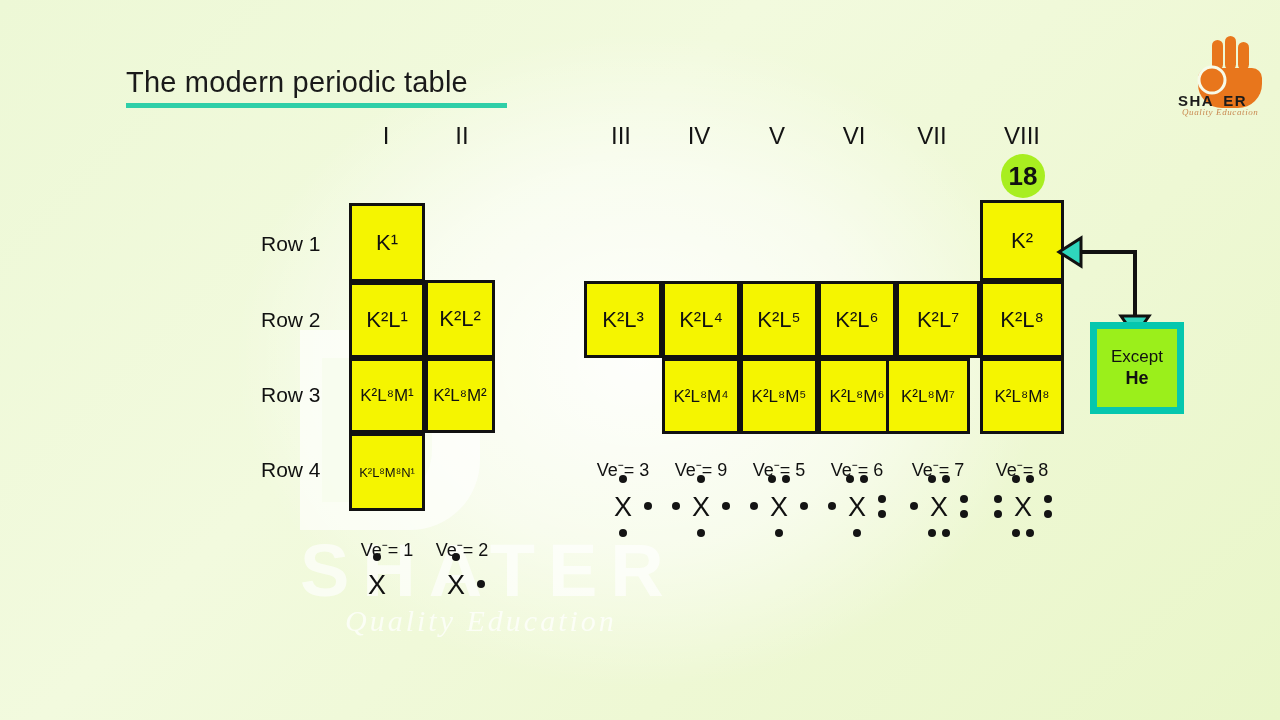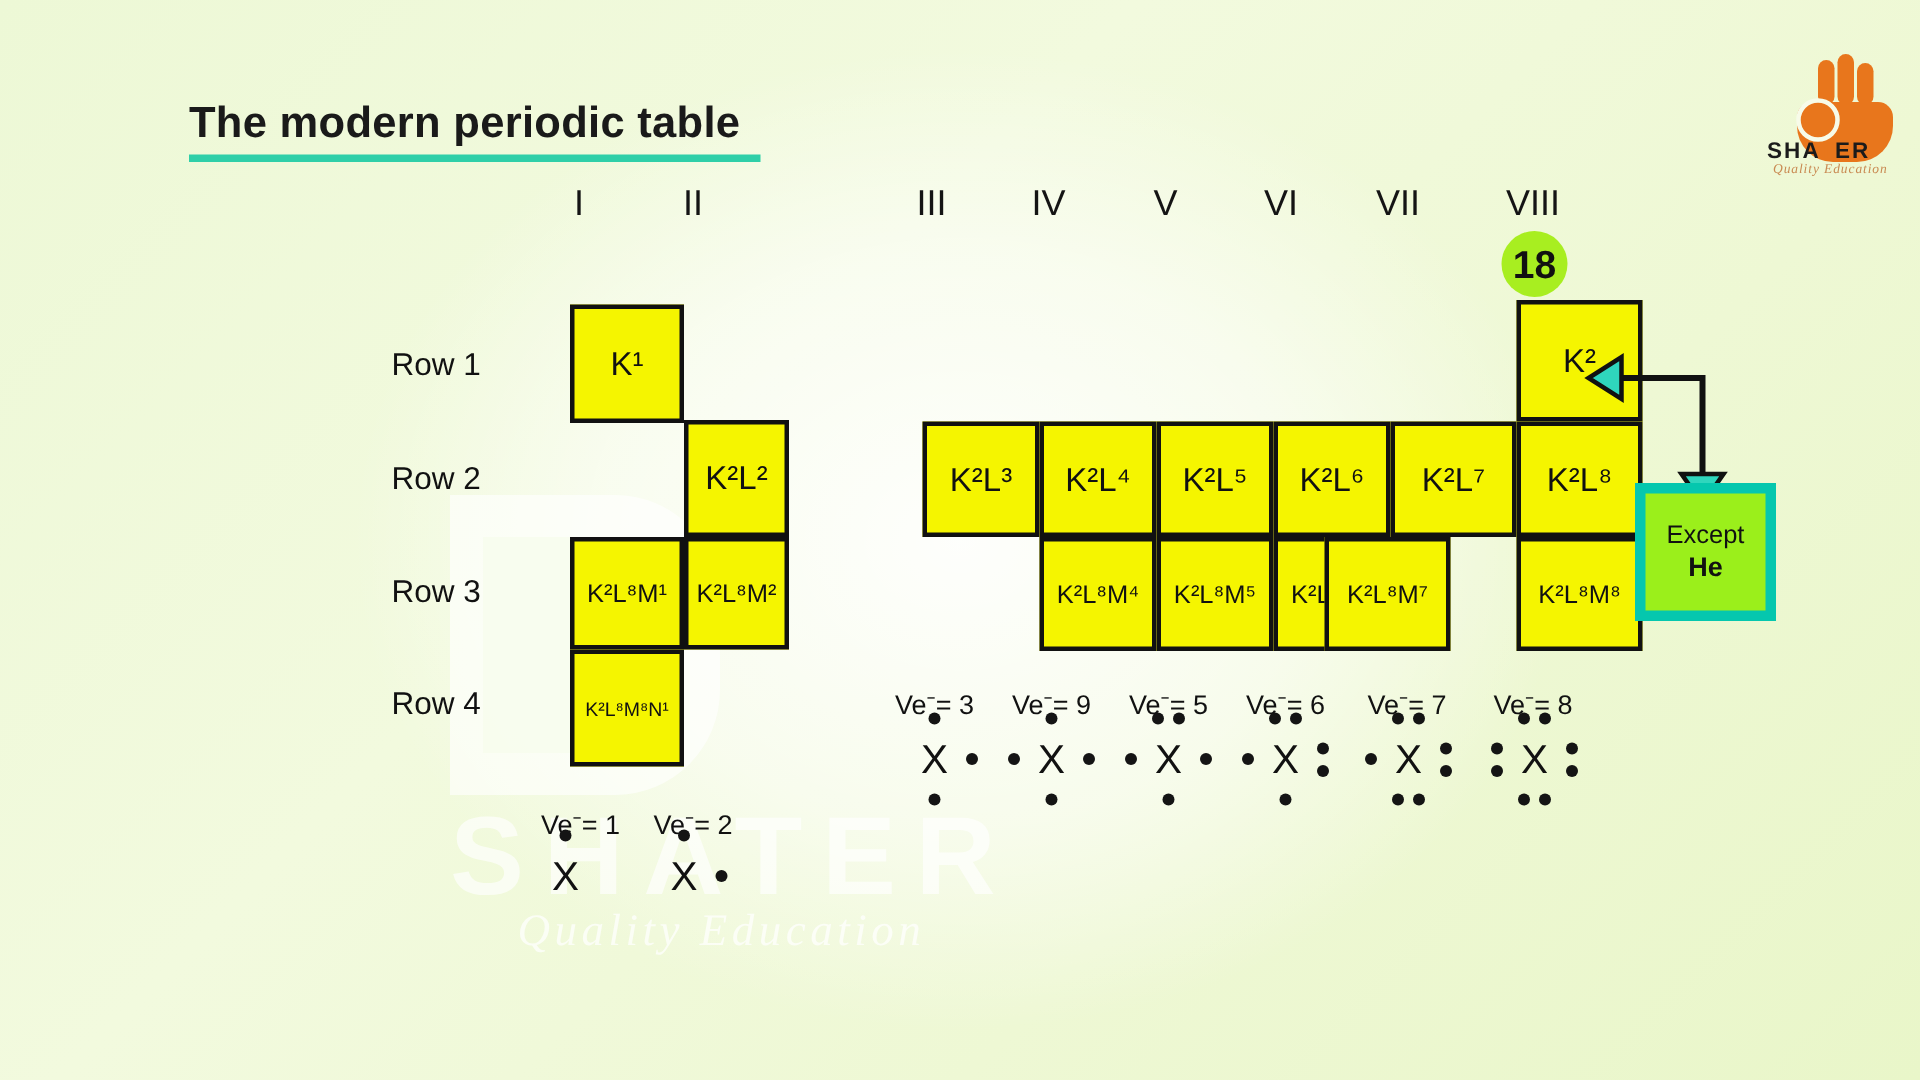--- a/index.html
+++ b/index.html
@@ -32,21 +32,21 @@
     color:rgba(255,255,255,0.66);
   }
   .wm-sub{
     left:345px;top:604px;font-size:30px;font-style:italic;
     font-family:"Liberation Serif",serif;
     color:rgba(255,255,255,0.72);letter-spacing:3px;
   }
 
   
   #title{
-    position:absolute;left:126px;top:66px;font-size:29px;font-weight:700;color:#1a1a1a;
+    position:absolute;left:126px;top:66px;font-size:29px;font-weight:400;color:#1a1a1a;
     letter-spacing:0.2px;
   }
   #title-rule{
     position:absolute;left:126px;top:103px;width:381px;height:5px;background:#2fcfa8;
   }
 
   
   #logo{position:absolute;left:1150px;top:34px;width:120px;height:84px;}
   .logo-ar{
     position:absolute;left:4px;top:24px;font-size:33px;font-weight:700;color:#141414;
@@ -74,21 +74,21 @@
 
   
   .rowlab{
     position:absolute;left:261px;width:80px;font-size:21px;color:#111;text-align:left;
   }
 
   
   .cell{
     position:absolute;background:#f5f500;border:3px solid #111;
     display:flex;align-items:center;justify-content:center;
-    color:#111;box-sizing:border-box;margin-left:31px;
+    color:#111;box-sizing:border-box;
   }
   .cell span{line-height:1;white-space:nowrap;}
   .f-lg{font-size:22px;}
   .f-md{font-size:17px;}
   .f-sm{font-size:13px;}
 
   
   .ve{position:absolute;font-size:18px;color:#111;text-align:center;margin-top:16px;}
 
   
@@ -151,20 +151,23 @@
 
   <div class="rowlab" style="top:232px">Row 1</div>
   <div class="rowlab" style="top:308px">Row 2</div>
   <div class="rowlab" style="top:383px">Row 3</div>
   <div class="rowlab" style="top:458px">Row 4</div>
 
   <div class="cell" style="left:349px;top:203px;width:76px;height:79px">
       <span class="f-lg">K¹</span>
     </div>
 
+  <div class="cell" style="left:349px;top:282px;width:76px;height:76px">
+      <span class="f-lg">K²L¹</span>
+    </div>
   <div class="cell" style="left:425px;top:280px;width:70px;height:78px">
       <span class="f-lg">K²L²</span>
     </div>
 
   <div class="cell" style="left:349px;top:358px;width:76px;height:75px">
       <span class="f-md">K²L⁸M¹</span>
     </div>
   <div class="cell" style="left:425px;top:358px;width:70px;height:75px">
       <span class="f-md">K²L⁸M²</span>
     </div>
@@ -198,21 +201,21 @@
 
   <div class="cell" style="left:740px;top:358px;width:78px;height:76px">
       <span class="f-md">K²L⁸M⁵</span>
     </div>
   <div class="cell" style="left:662px;top:358px;width:78px;height:76px">
       <span class="f-md">K²L⁸M⁴</span>
     </div>
   <div class="cell" style="left:818px;top:358px;width:78px;height:76px">
       <span class="f-md">K²L⁸M⁶</span>
     </div>
-  <div class="cell" style="left:852px;top:358px;width:84px;height:76px">
+  <div class="cell" style="left:886px;top:358px;width:84px;height:76px">
       <span class="f-md">K²L⁸M⁷</span>
     </div>
   <div class="cell" style="left:980px;top:358px;width:84px;height:76px">
       <span class="f-md">K²L⁸M⁸</span>
     </div>
 
   <div class="ve" style="left:339px;top:521px;width:96px">Ve⁻= 1</div>
   <div class="ve" style="left:414px;top:521px;width:96px">Ve⁻= 2</div>
 
   <div class="ve" style="left:575px;top:441px;width:96px">Ve⁻= 3</div>

